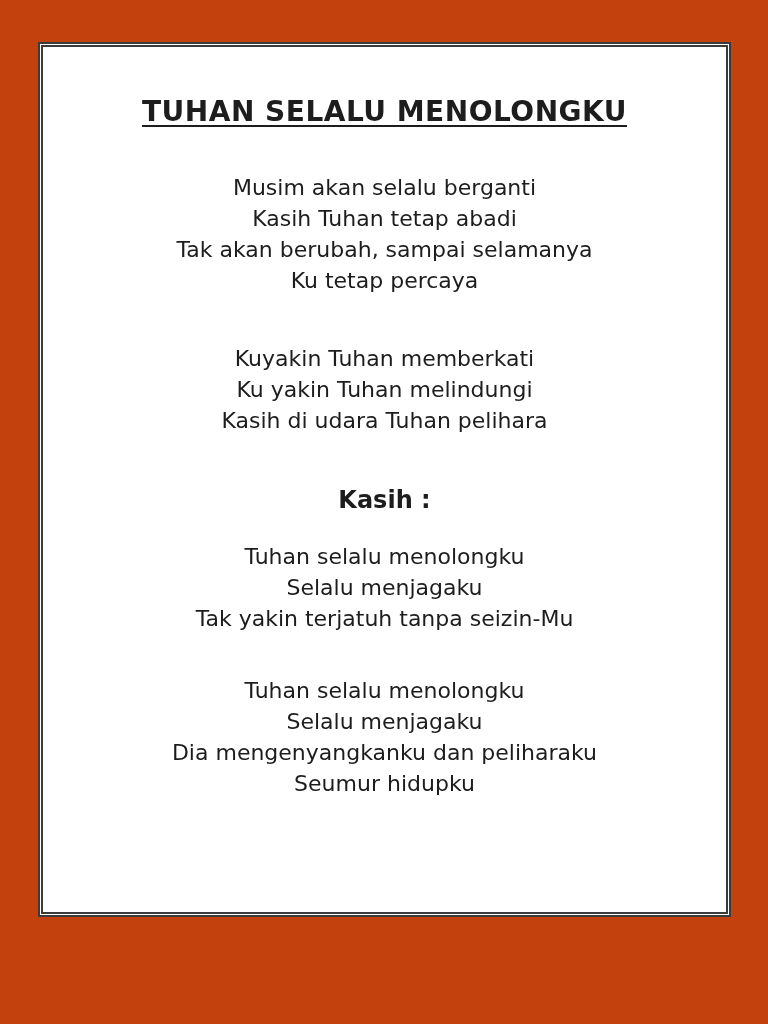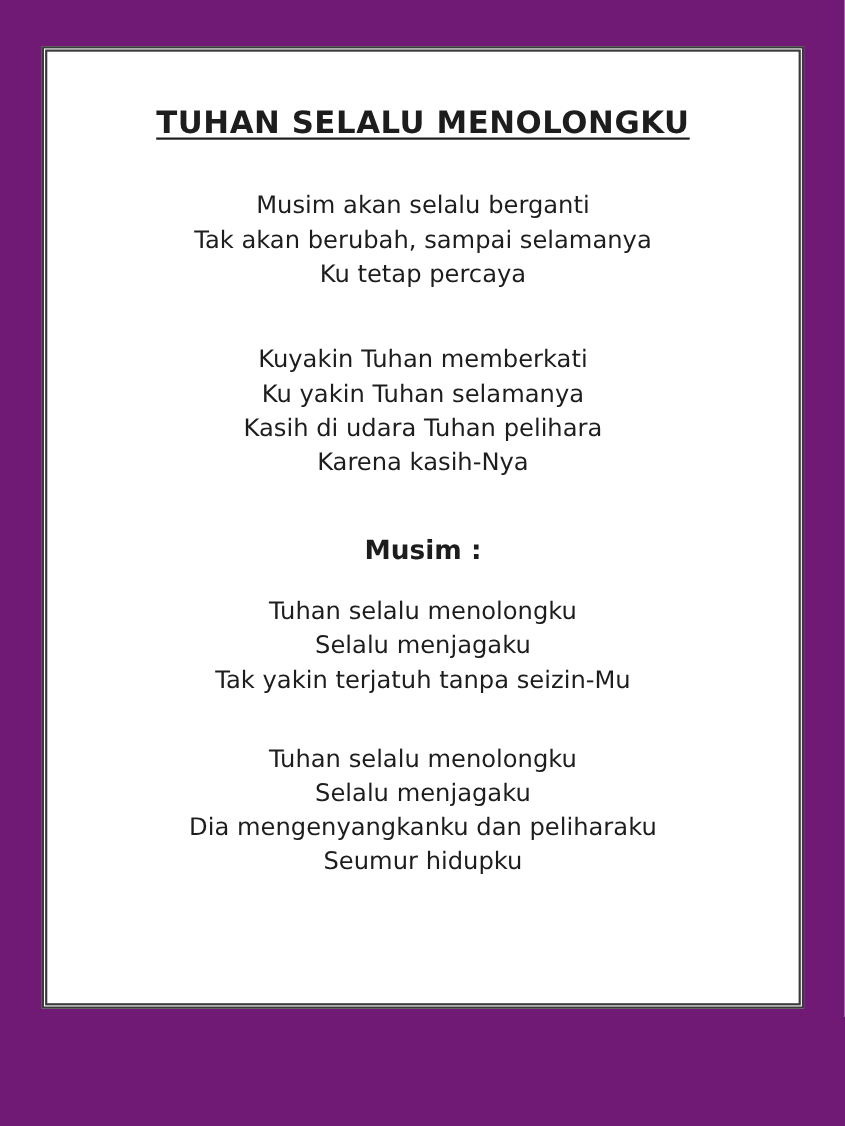--- a/index.html
+++ b/index.html
@@ -5,21 +5,21 @@
   * { margin: 0; padding: 0; box-sizing: border-box; }
   html, body {
     width: 768px;
     background: #ffffff;
     font-family: "DejaVu Sans", sans-serif;
   }
   .document-page {
     position: relative;
     width: 768px;
     height: 1024px;
-    background: #701a75;
+    background: #c2410c;
     overflow: hidden;
   }
   .border-frame {
     position: absolute;
     left: 38px;
     top: 42px;
     width: 693px;
     height: 875px;
     border: 5px double #3b3b3b;
     background: #ffffff;
@@ -60,32 +60,32 @@
 <body>
 
 <div class="document-page">
   <div class="border-frame">
     <div class="content">
 
       <div class="song-title">TUHAN SELALU MENOLONGKU</div>
 
       <div class="stanza stanza-1">
         <div class="lyric-line">Musim akan selalu berganti</div>
+        <div class="lyric-line">Kasih Tuhan tetap abadi</div>
         <div class="lyric-line">Tak akan berubah, sampai selamanya</div>
         <div class="lyric-line">Ku tetap percaya</div>
       </div>
 
       <div class="stanza stanza-2">
         <div class="lyric-line">Kuyakin Tuhan memberkati</div>
-        <div class="lyric-line">Ku yakin Tuhan selamanya</div>
+        <div class="lyric-line">Ku yakin Tuhan melindungi</div>
         <div class="lyric-line">Kasih di udara Tuhan pelihara</div>
-        <div class="lyric-line">Karena kasih-Nya</div>
       </div>
 
-      <div class="reff-heading">Musim :</div>
+      <div class="reff-heading">Kasih :</div>
 
       <div class="stanza stanza-3">
         <div class="lyric-line">Tuhan selalu menolongku</div>
         <div class="lyric-line">Selalu menjagaku</div>
         <div class="lyric-line">Tak yakin terjatuh tanpa seizin-Mu</div>
       </div>
 
       <div class="stanza stanza-4">
         <div class="lyric-line">Tuhan selalu menolongku</div>
         <div class="lyric-line">Selalu menjagaku</div>

